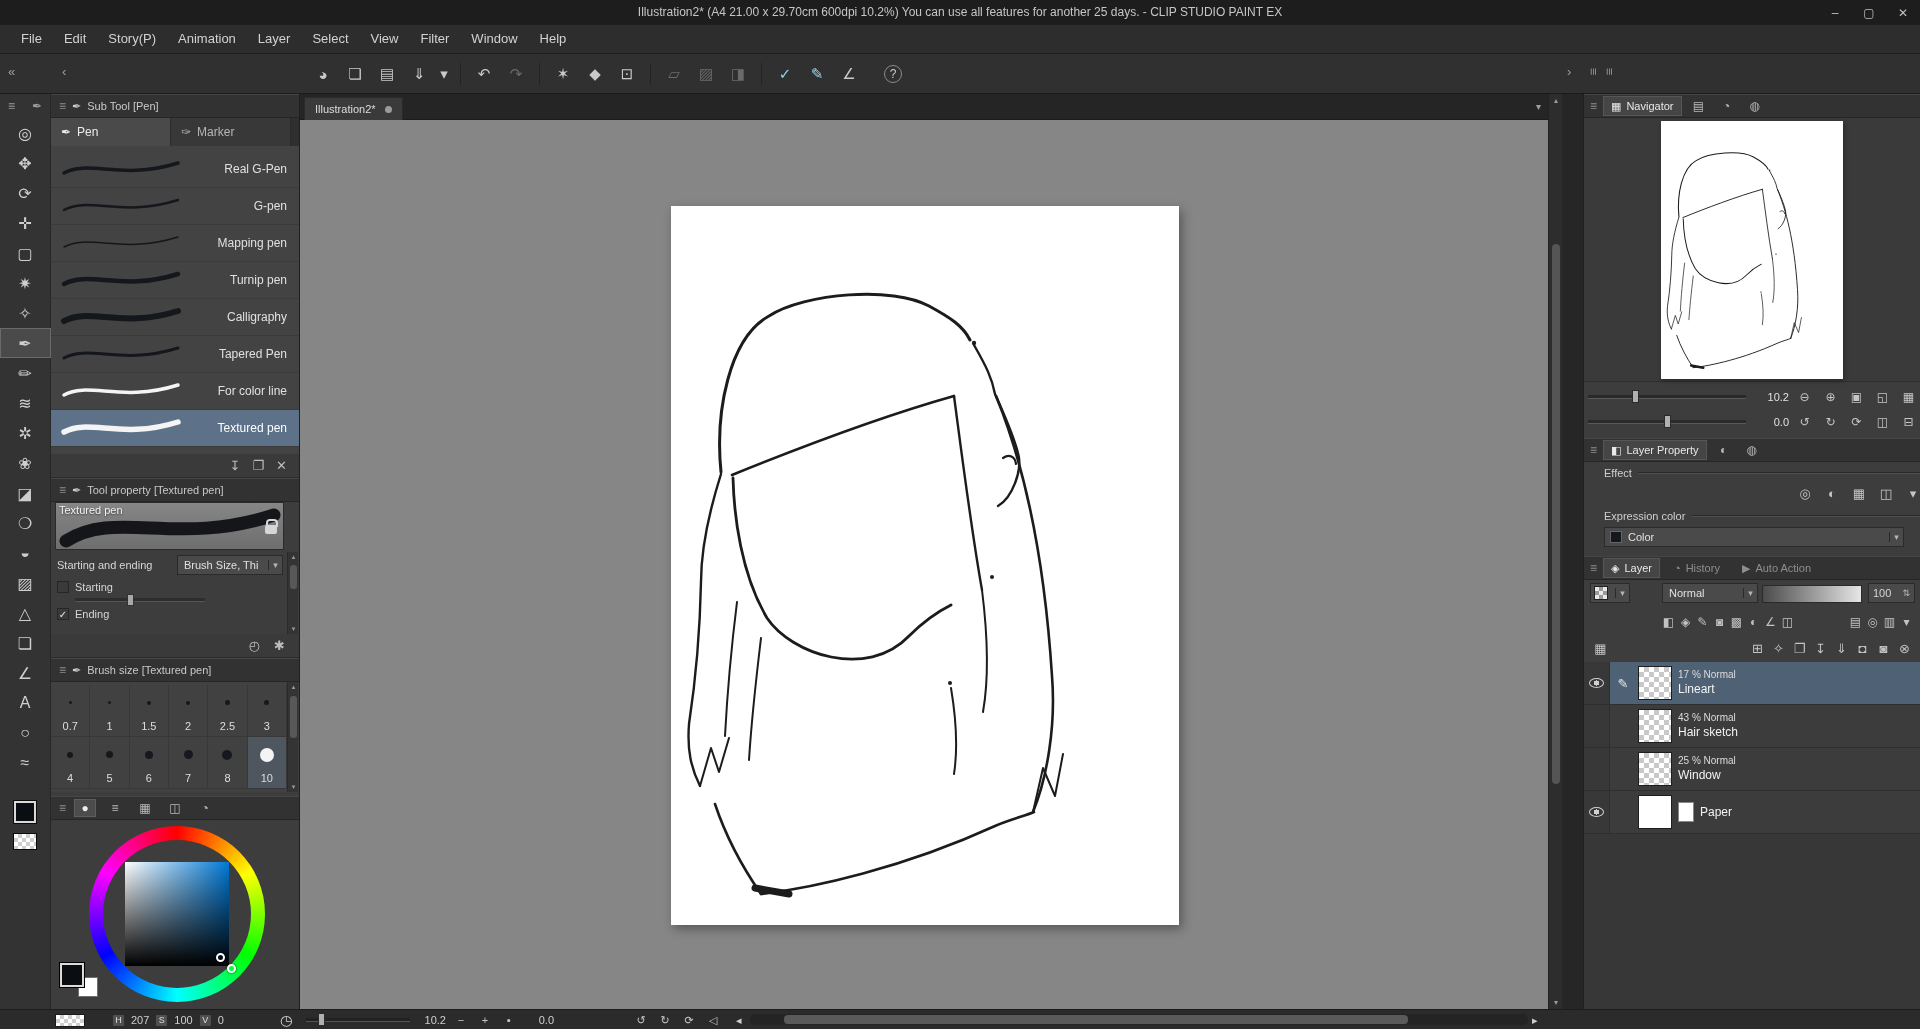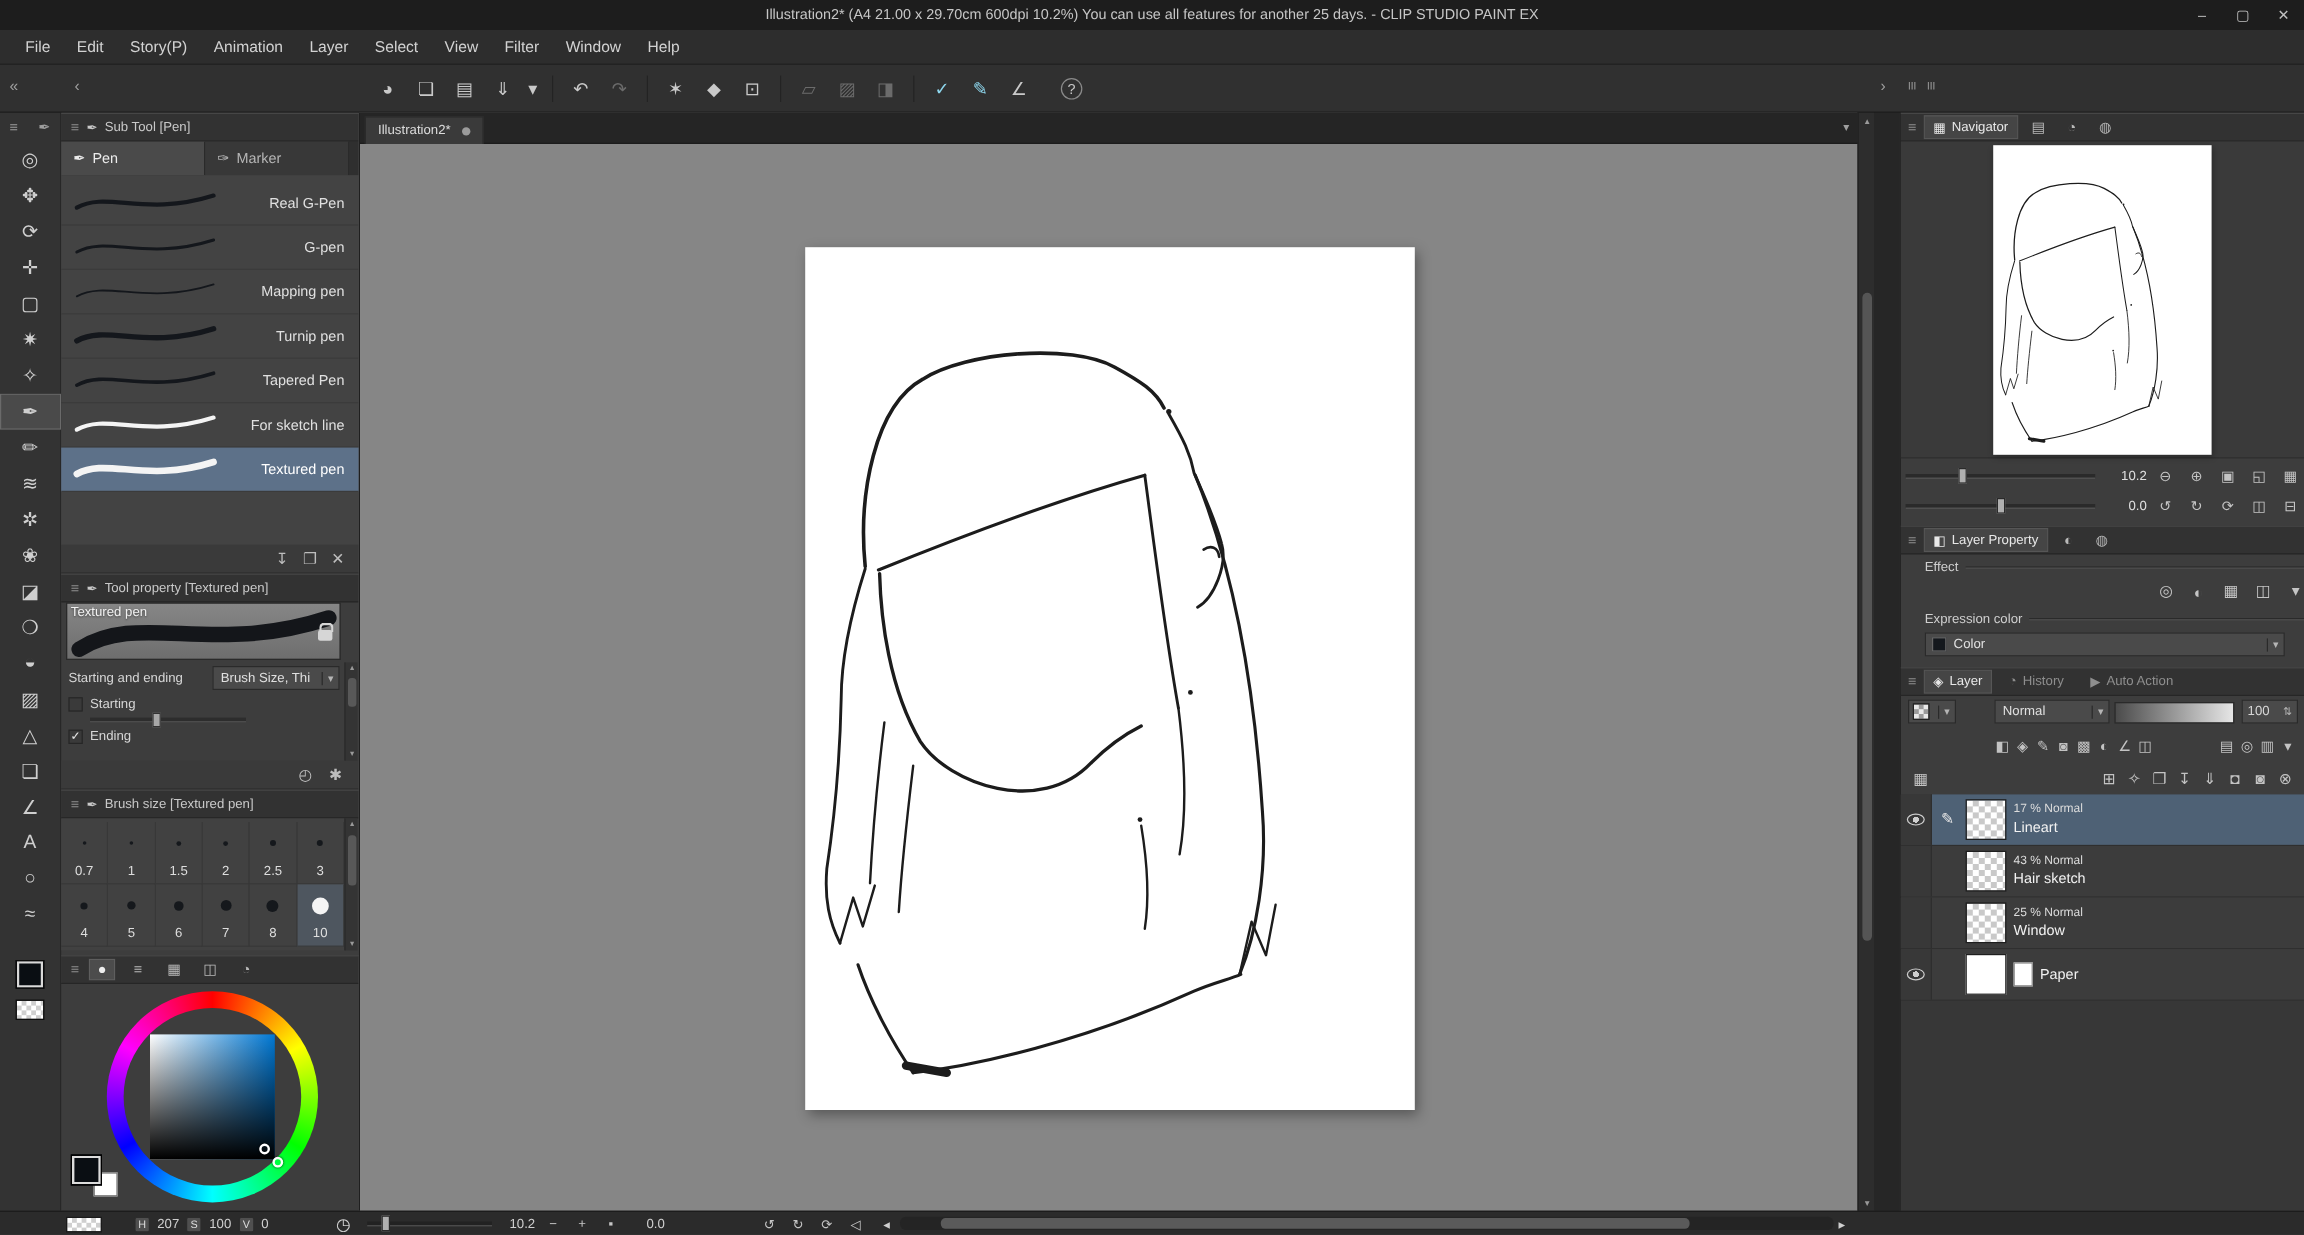--- a/index.html
+++ b/index.html
@@ -380,29 +380,35 @@
       <span>Mapping pen</span>
     </div>
     <div class="prow">
       <svg class="stroke" viewBox="0 0 124 24">
           <path d="M5,16 C30,2 62,24 119,6" fill="none" stroke="#14171c" stroke-width="4.5" stroke-linecap="round"></path>
         </svg>
       <span>Turnip pen</span>
     </div>
     <div class="prow">
       <svg class="stroke" viewBox="0 0 124 24">
+          <path d="M5,16 C30,2 62,24 119,6" fill="none" stroke="#14171c" stroke-width="6" stroke-linecap="round"></path>
+        </svg>
+      <span>Calligraphy</span>
+    </div>
+    <div class="prow">
+      <svg class="stroke" viewBox="0 0 124 24">
           <path d="M5,16 C30,2 62,24 119,6" fill="none" stroke="#14171c" stroke-width="3" stroke-linecap="round"></path>
         </svg>
       <span>Tapered Pen</span>
     </div>
     <div class="prow">
       <svg class="stroke" viewBox="0 0 124 24">
           <path d="M5,16 C30,2 62,24 119,6" fill="none" stroke="#f4f4f4" stroke-width="3.5" stroke-linecap="round"></path>
         </svg>
-      <span>For sketch line</span>
+      <span>For color line</span>
     </div>
     <div class="prow sel">
       <svg class="stroke" viewBox="0 0 124 24">
           <path d="M5,16 C30,2 62,24 119,6" fill="none" stroke="#f4f4f4" stroke-width="5.5" stroke-linecap="round"></path>
         </svg>
       <span>Textured pen</span>
     </div>
   </div>
 
   <div class="lfoot">

